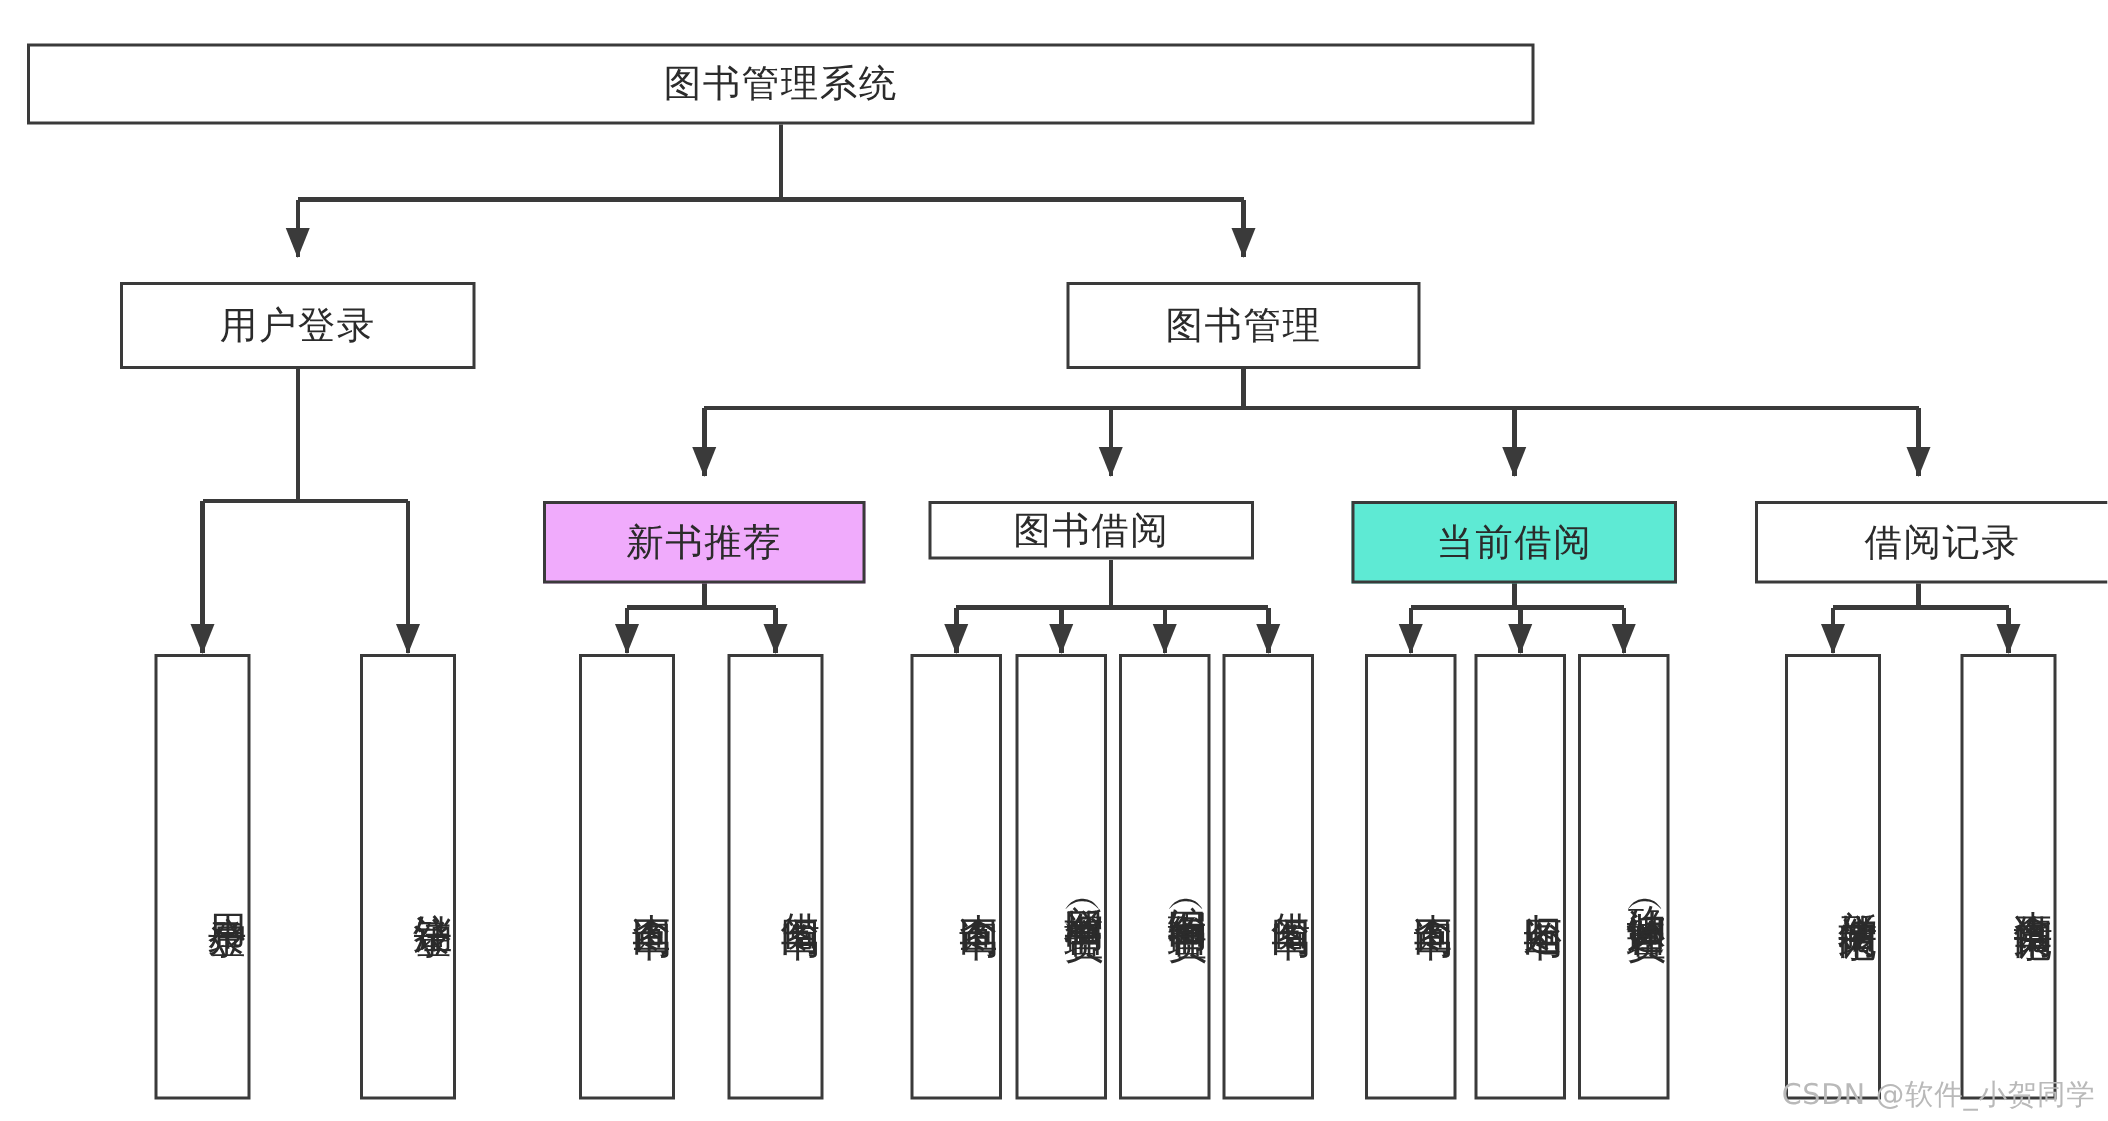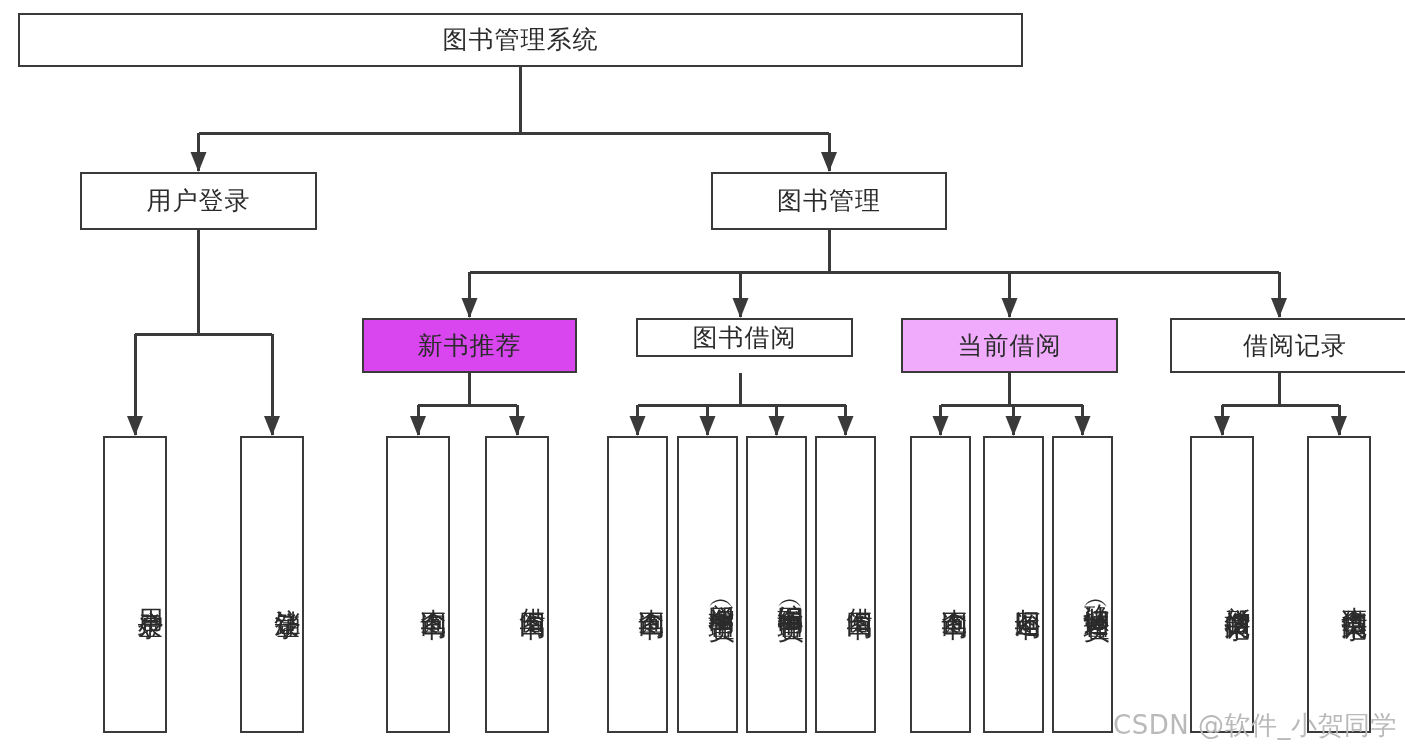--- a/index.html
+++ b/index.html
@@ -34,20 +34,21 @@
     display: flex;
     align-items: center;
     justify-content: center;
     color: #2b2b2b;
   }
   .node-h {
     font-size: 25px;
     line-height: 1.1;
     letter-spacing: 1px;
     white-space: nowrap;
+    margin-top: 16px;
   }
   .node-root {
     font-size: 25px;
   }
   .node-v {
     writing-mode: vertical-rl;
     text-orientation: upright;
     font-size: 26px;
     line-height: 1.12;
     letter-spacing: 2px;
@@ -56,21 +57,21 @@
     padding-top: 14px;
   }
   .node-v > span {
     writing-mode: vertical-rl;
     text-orientation: upright;
   }
   .watermark {
     position: absolute;
     right: 8px;
     bottom: 4px;
-    font-size: 26px;
+    font-size: 19px;
     color: #b9b9b9;
     white-space: nowrap;
     letter-spacing: 0.5px;
   }
 </style>
 </head>
 <body>
 
 <div id="diagram-root">
 
@@ -133,27 +134,27 @@
     <span>图书管理系统</span>
   </div>
 
   <div class="node node-h" id="node-user_login" style="left: 80px; top: 172px; width: 237px; height: 58px; border-color: rgb(58, 58, 58); background: rgb(255, 255, 255); color: rgb(43, 43, 43);">
     <span>用户登录</span>
   </div>
   <div class="node node-h" id="node-book_manage" style="left: 711px; top: 172px; width: 236px; height: 58px; border-color: rgb(58, 58, 58); background: rgb(255, 255, 255); color: rgb(43, 43, 43); text-align: right;">
     <span>图书管理</span>
   </div>
 
-  <div class="node node-h" id="node-new_book_rec" style="left: 362px; top: 318px; width: 215px; height: 55px; border-color: rgb(58, 58, 58); background: #d946ef; color: rgb(43, 43, 43);">
+  <div class="node node-h" id="node-new_book_rec" style="left: 362px; top: 318px; width: 215px; height: 55px; border-color: rgb(58, 58, 58); background: #f0abfc; color: rgb(43, 43, 43);">
     <span>新书推荐</span>
   </div>
-  <div class="node node-h" id="node-book_borrow" style="left: 636px; top: 318px; width: 217px; height: 39px; border-color: rgb(58, 58, 58); background: rgb(255, 255, 255); color: rgb(43, 43, 43);">
+  <div class="node node-h" id="node-book_borrow" style="left: 619px; top: 318px; width: 217px; height: 39px; border-color: rgb(58, 58, 58); background: rgb(255, 255, 255); color: rgb(43, 43, 43);">
     <span>图书借阅</span>
   </div>
-  <div class="node node-h" id="node-current_loan" style="left: 901px; top: 318px; width: 217px; height: 55px; border-color: rgb(58, 58, 58); background: #f0abfc; color: rgb(43, 43, 43);">
+  <div class="node node-h" id="node-current_loan" style="left: 901px; top: 318px; width: 217px; height: 55px; border-color: rgb(58, 58, 58); background: #5eead4; color: rgb(43, 43, 43);">
     <span>当前借阅</span>
   </div>
   <div class="node node-h" id="node-loan_records" style="left: 1170px; top: 318px; width: 250px; height: 55px; border-color: rgb(58, 58, 58); background: rgb(255, 255, 255); color: rgb(43, 43, 43);">
     <span>借阅记录</span>
   </div>
 
   <div class="node node-v" id="node-leaf_user_login" style="left: 103px; top: 436px; width: 64px; height: 297px; border-color: rgb(58, 58, 58); background: rgb(255, 255, 255); color: rgb(43, 43, 43);">
     <span>用户登录</span>
   </div>
   <div class="node node-v" id="node-leaf_user_logout" style="left: 240px; top: 436px; width: 64px; height: 297px; border-color: rgb(58, 58, 58); background: rgb(255, 255, 255); color: rgb(43, 43, 43);">

